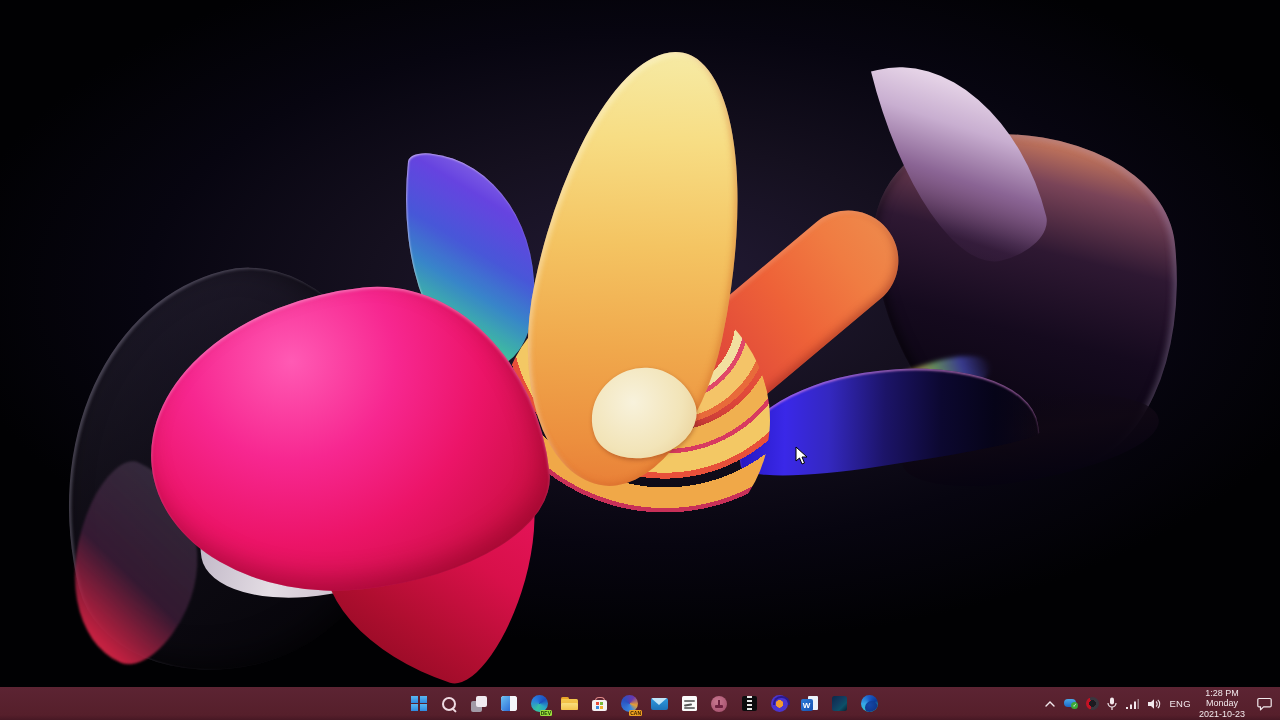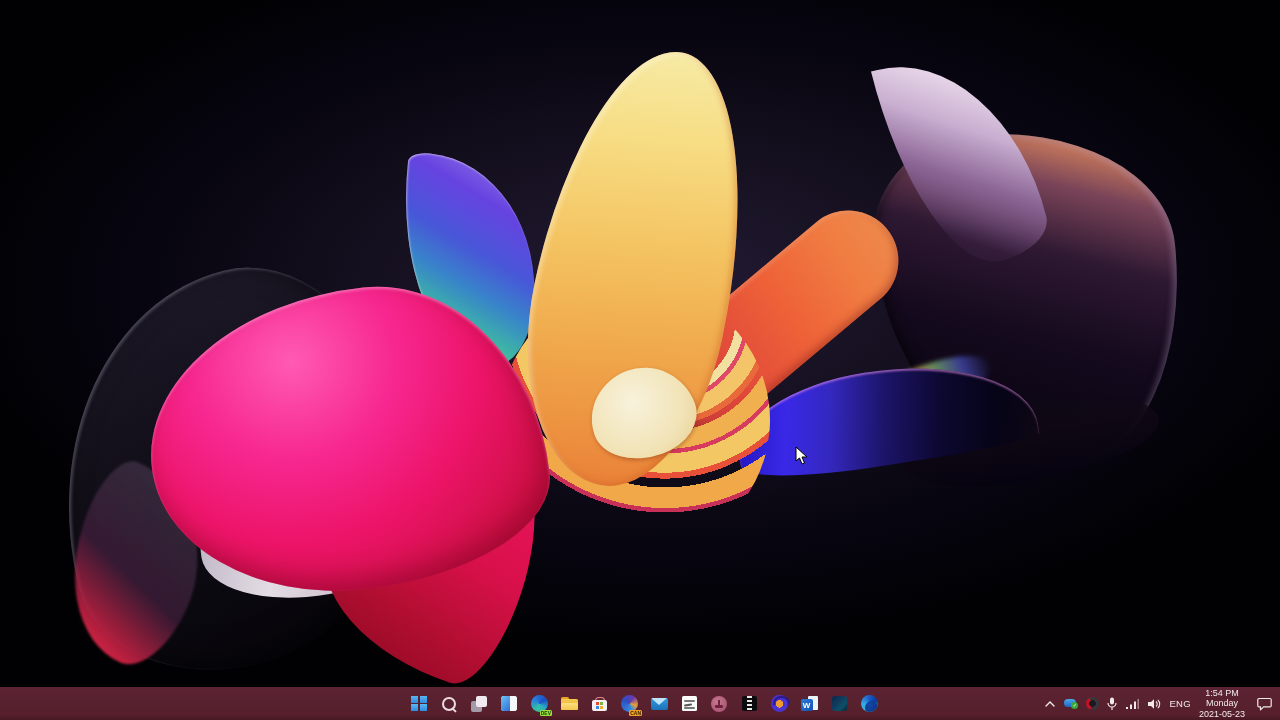--- a/index.html
+++ b/index.html
@@ -345,23 +345,23 @@
         <svg width="14" height="12" viewBox="0 0 14 12">
           <path d="M1 4 L4 4 L7 1.2 L7 10.8 L4 8 L1 8 Z" fill="#f2e8ec"></path>
           <path d="M9 3.5 a3.2 3.2 0 0 1 0 5" fill="none" stroke="#f2e8ec" stroke-width="1.1"></path>
           <path d="M10.8 1.8 a5.6 5.6 0 0 1 0 8.4" fill="none" stroke="#f2e8ec" stroke-width="1.1"></path>
         </svg>
       </span>
 
       <span class="lang">ENG</span>
 
       <span class="clock">
-        <div>1:54 PM</div>
+        <div>1:28 PM</div>
         <div>Monday</div>
-        <div>2021-05-23</div>
+        <div>2021-10-23</div>
       </span>
 
       <span class="tray-ic chat-ic">
         <svg width="15" height="14" viewBox="0 0 15 14">
           <path d="M2 1.5 h11 a1.2 1.2 0 0 1 1.2 1.2 v6 a1.2 1.2 0 0 1 -1.2 1.2 h-6.5 l-3 3 v-3 h-1.5 a1.2 1.2 0 0 1 -1.2 -1.2 v-6 a1.2 1.2 0 0 1 1.2 -1.2 Z" fill="none" stroke="#f2e8ec" stroke-width="1.2" stroke-linejoin="round"></path>
         </svg>
       </span>
 
     </div>
   </div>

